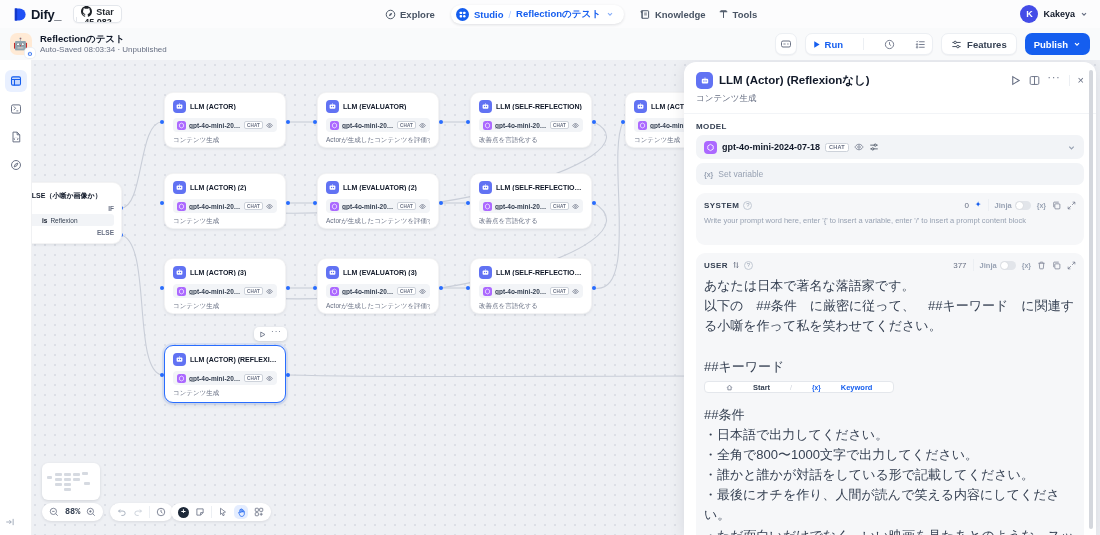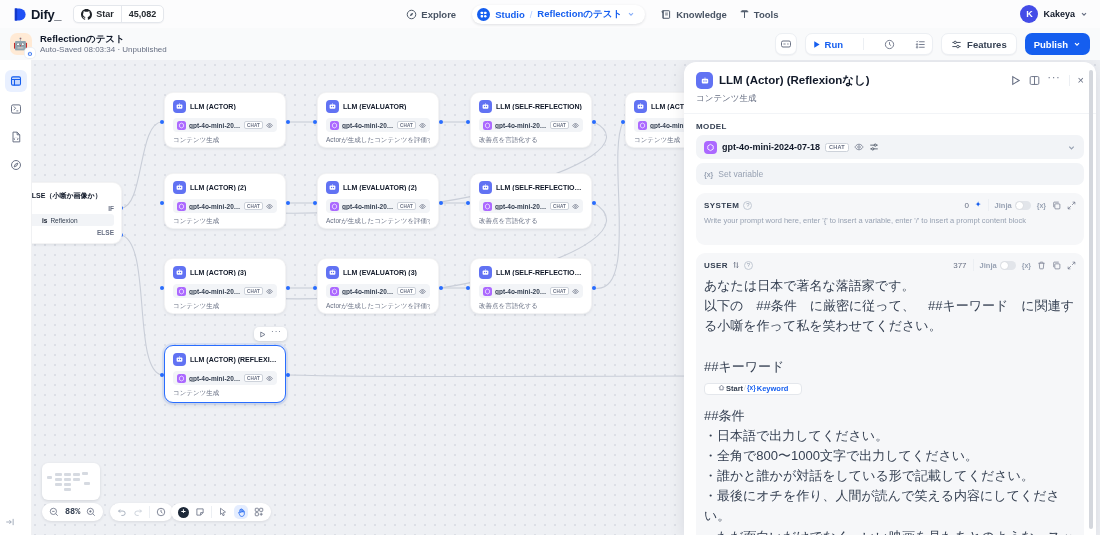--- a/index.html
+++ b/index.html
@@ -4,21 +4,21 @@
 <style>
   html,body{margin:0;padding:0;background:#e8eaef;}
   *{box-sizing:border-box;}
   body{font-family:"Liberation Sans","DejaVu Sans",sans-serif;-webkit-font-smoothing:antialiased;}
   .screen{position:relative;width:1100px;height:535px;overflow:hidden;background:#eef0f4;}
 
   
   .topbar{position:absolute;left:0;top:0;width:1100px;height:28px;background:#fcfcfd;display:flex;align-items:center;padding:0 8px;z-index:6;}
   .logo{display:flex;align-items:center;gap:4px;margin-left:4px;}
   .logo-text{font-size:13px;font-weight:bold;color:#101828;letter-spacing:-.3px;}
-  .star-pill{display:flex;align-items:center;height:18px;border:1px solid #e4e7ec;border-radius:5px;background:#fff;margin-left:12px;overflow:hidden;box-shadow:0 1px 1px rgba(16,24,40,.04);}
+  .star-pill{display:flex;align-items:center;height:18px;border:1px solid #e4e7ec;border-radius:5px;background:#fff;margin-left:12px;overflow:hidden;box-shadow:0 1px 1px rgba(16,24,40,.04);flex-direction:column;}
   .star-seg{display:flex;align-items:center;gap:4px;padding:0 7px;font-size:9px;font-weight:bold;color:#24292f;height:100%;}
   .star-seg+.star-seg{border-left:1px solid #e4e7ec;}
   .nav-item{display:flex;align-items:center;gap:4px;font-size:9.5px;font-weight:bold;color:#495464;padding:0 6px;cursor:pointer;}
   .studio-pill{display:flex;align-items:center;gap:5px;background:#fff;border-radius:12px;box-shadow:0 1px 3px rgba(16,24,40,.12);padding:3px 10px 3px 5px;margin:0 10px;}
   .studio-pill .crumb{font-size:9.5px;font-weight:bold;color:#155eef;}
   .crumb-sep{color:#b2ccff;font-size:9.5px;}
   .userbox{display:flex;align-items:center;gap:5px;margin-right:4px;cursor:pointer;}
   .avatar{width:18px;height:18px;border-radius:50%;background:#444ce7;color:#fff;font-size:9px;font-weight:bold;display:flex;align-items:center;justify-content:center;}
   .username{font-size:9px;font-weight:bold;color:#101828;}
 
@@ -97,21 +97,21 @@
   .pb-head{display:flex;align-items:center;gap:4px;}
   .pb-right{margin-left:auto;display:flex;align-items:center;gap:6px;color:#676f83;}
   .count{font-size:8px;color:#676f83;}
   .jinja{display:flex;align-items:center;gap:3px;}
   .jinja span{font-size:7.5px;color:#98a2b3;font-weight:bold;}
   .toggle{width:16px;height:9px;border-radius:5px;background:#e2e5ea;position:relative;}
   .toggle i{position:absolute;left:1px;top:1px;width:7px;height:7px;border-radius:50%;background:#fff;box-shadow:0 0 1px rgba(0,0,0,.2);}
   .star-blue{color:#155eef;font-size:8px;line-height:1;}
   .placeholder{margin-top:5px;font-size:7.5px;color:#98a2b3;white-space:nowrap;overflow:hidden;padding-bottom:14px;}
   .user-text{margin-top:5px;font-size:13px;color:#354052;line-height:1.55;white-space:pre-line;}
-  .chip{display:inline-flex;gap:1px;height:12px;background:#fff;border:1px solid #e4e7ec;border-radius:4px;padding:0 13px;margin:1px 0;cursor:pointer;}
+  .chip{display:inline-flex;align-items:center;gap:20px;height:12px;background:#fff;border:1px solid #e4e7ec;border-radius:4px;padding:0 21px;margin:1px 0;cursor:pointer;}
   .chip b{font-size:7.5px;color:#354052;}
   .chip .slash{color:#cdd2da;font-size:7px;}
   .chip .bvx{font-size:6.5px;color:#155eef;font-weight:bold;}
   .chip .bname{color:#155eef;}
   .p-scrollbar{position:absolute;right:3px;top:8px;bottom:6px;width:4px;border-radius:2px;background:#d4d7dd;}
   svg{display:block;}
 </style>
 </head>
 <body>
 

